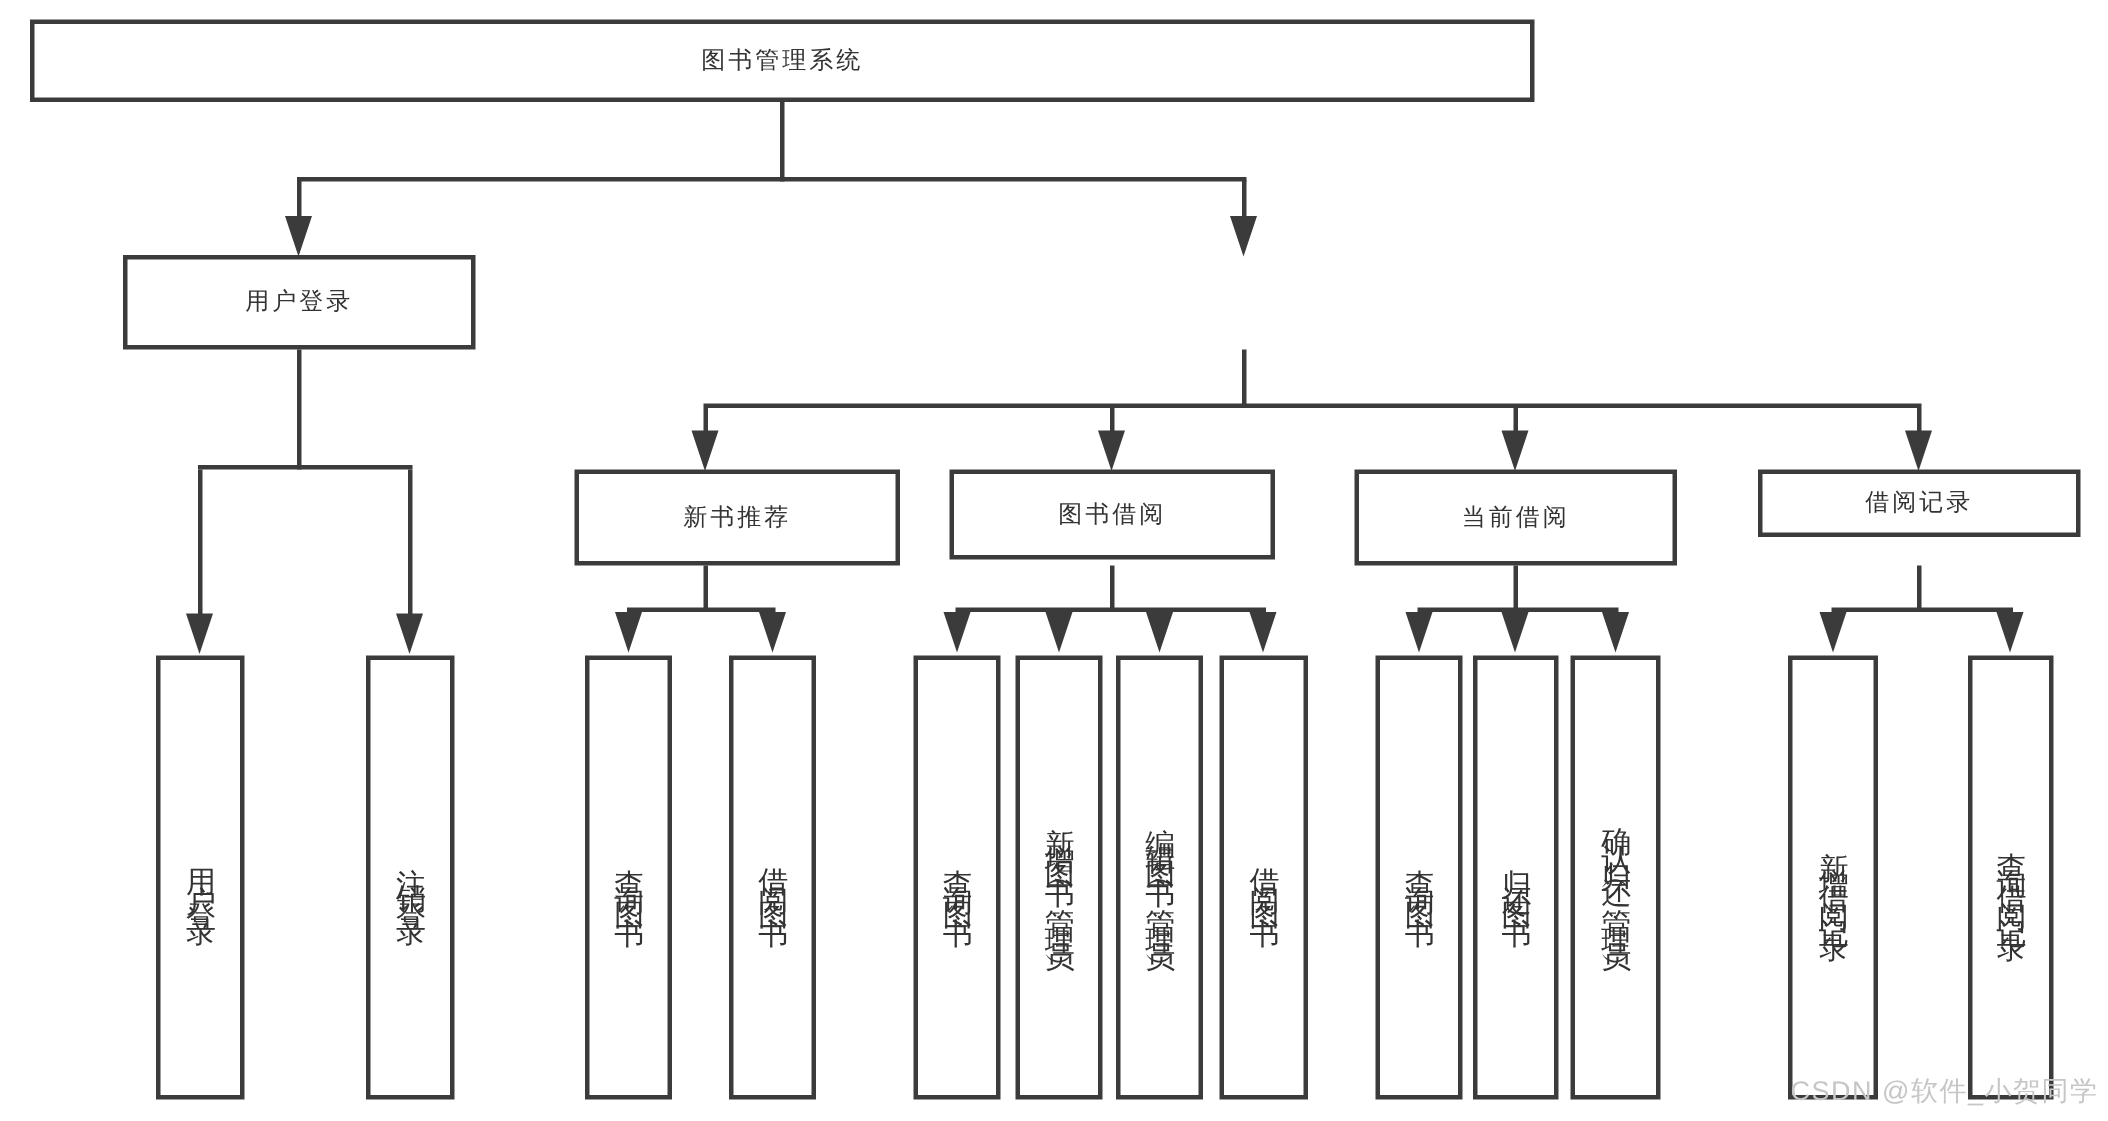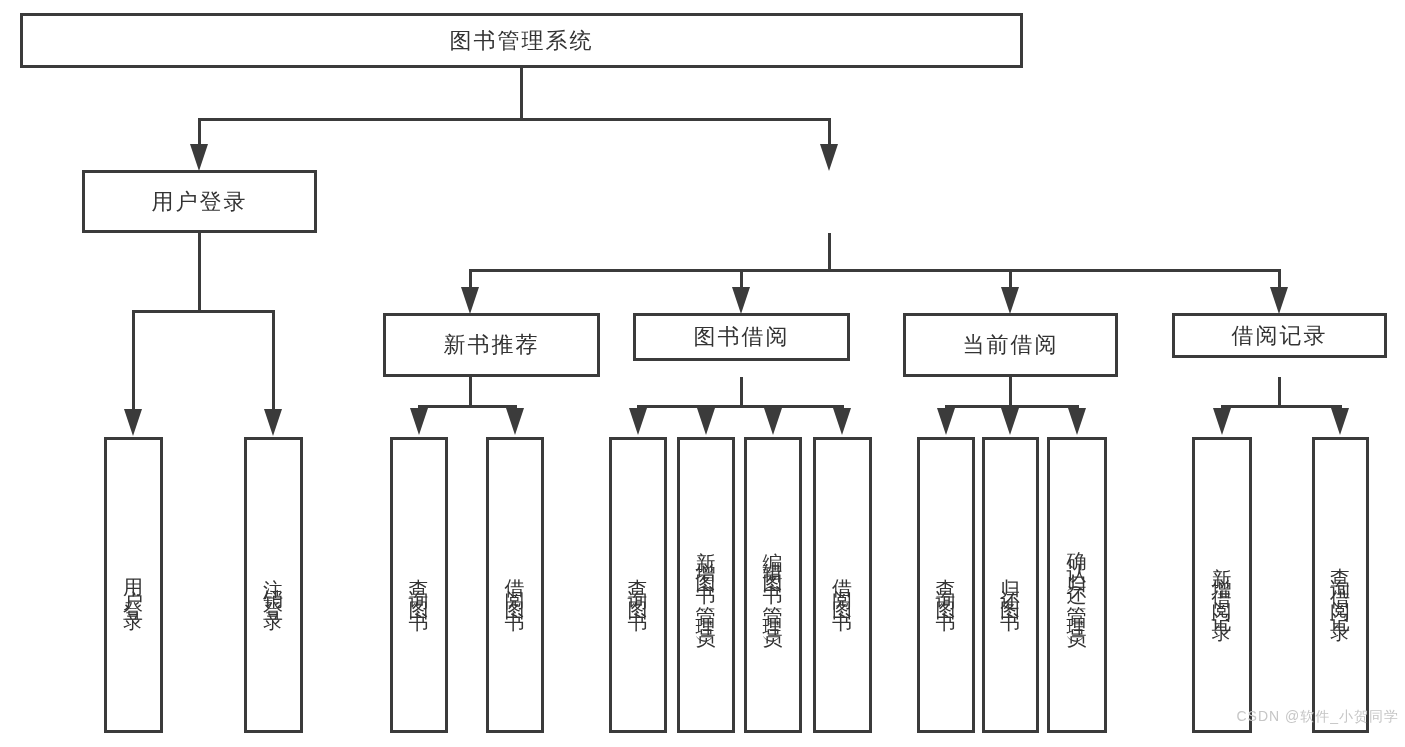--- a/index.html
+++ b/index.html
@@ -6,33 +6,33 @@
   #stage{
     position:relative;width:1405px;height:747px;background:#fff;overflow:hidden;
     font-family:"Liberation Sans","DejaVu Sans",sans-serif;
   }
   .box{
     position:absolute;box-sizing:border-box;background:#fff;
     border:3px solid var(--line-color,#3b3b3b);
     display:flex;align-items:center;justify-content:center;
     color:var(--text-color,#333);
   }
-  .hlbl{font-size:22px;letter-spacing:2px;white-space:nowrap;}
+  .hlbl{font-size:16px;letter-spacing:2px;white-space:nowrap;}
   .vlbl{
     writing-mode:vertical-rl;font-size:20px;letter-spacing:11px;
     white-space:nowrap;line-height:1;
   }
   .line{position:absolute;background:var(--line-color,#3b3b3b);}
   .arrow{
     position:absolute;width:0;height:0;
     border-left:9px solid transparent;border-right:9px solid transparent;
     border-top:27px solid var(--line-color,#3b3b3b);
   }
   .watermark{
-    position:absolute;right:6px;bottom:21px;font-size:14px;
+    position:absolute;right:6px;bottom:8px;font-size:18px;
     color:var(--wm-color,#c6c6c6);letter-spacing:1px;white-space:nowrap;
   }
 </style>
 </head>
 <body>
 
 <div id="stage">
 
   <div class="box" style="left:20px;top:13px;width:1003px;height:55px;">
     <span class="hlbl">图书管理系统</span>
@@ -40,21 +40,21 @@
 
   <div class="box" style="left:82px;top:170px;width:235px;height:63px;">
     <span class="hlbl">用户登录</span>
   </div>
 
 
   <div class="box" style="left:362px;top:313px;width:217px;height:64px;margin-left:21px;">
     <span class="hlbl">新书推荐</span>
   </div>
 
-  <div class="box" style="left:633px;top:313px;width:217px;height:48px;">
+  <div class="box" style="left:633px;top:313px;width:217px;height:60px;">
     <span class="hlbl">图书借阅</span>
   </div>
 
   <div class="box" style="left:903px;top:313px;width:215px;height:64px;">
     <span class="hlbl">当前借阅</span>
   </div>
 
   <div class="box" style="left:1172px;top:313px;width:215px;height:45px;">
     <span class="hlbl">借阅记录</span>
   </div>

